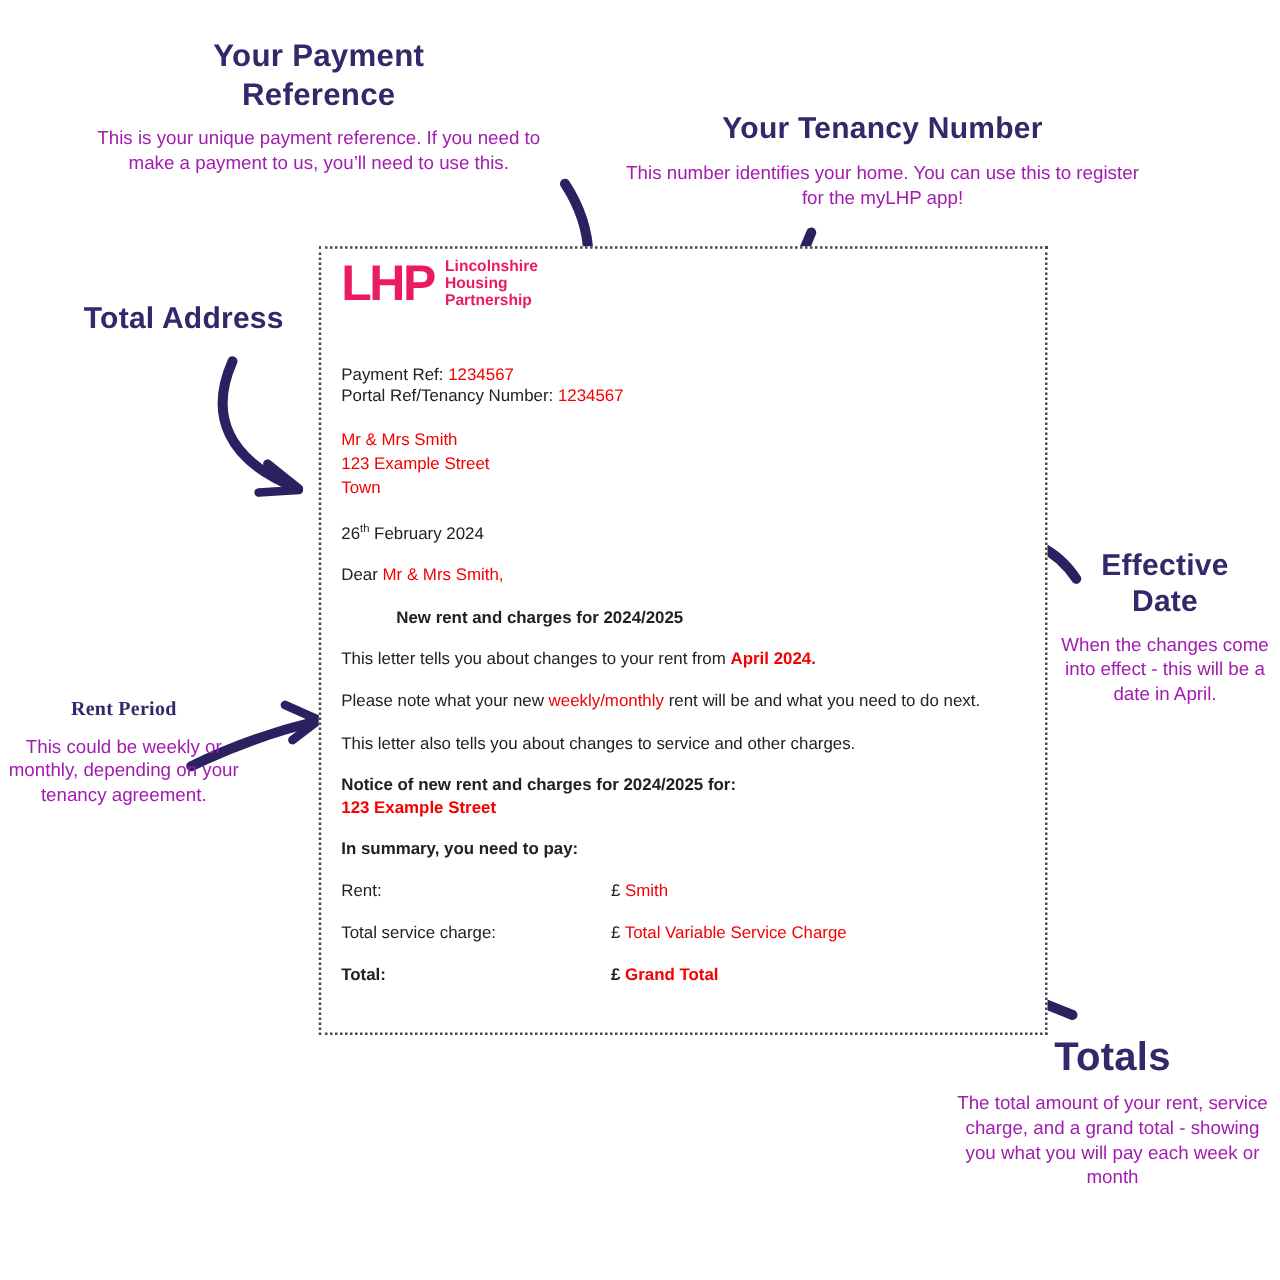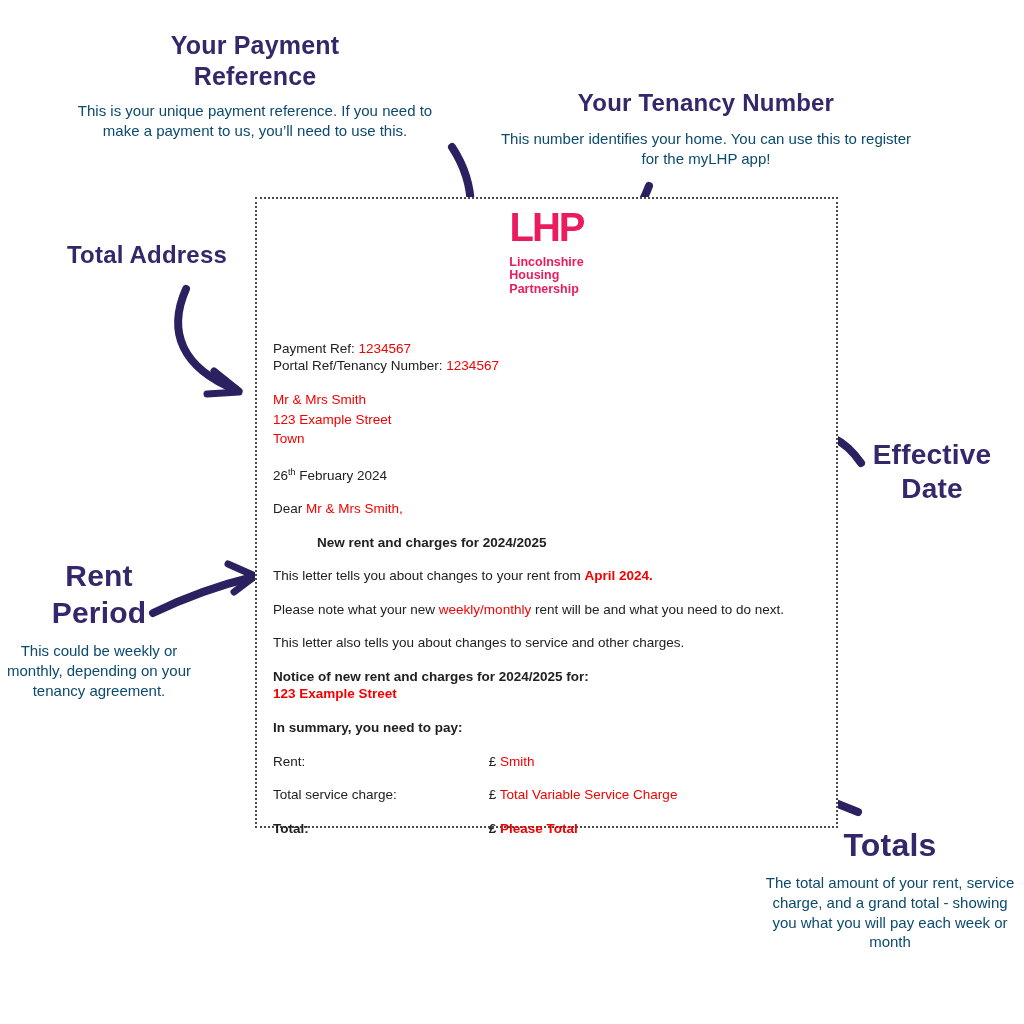--- a/index.html
+++ b/index.html
@@ -7,55 +7,55 @@
   body { font-family: "Liberation Sans", sans-serif; position: relative; }
 
   .canvas { position: absolute; inset: 0; width: 844px; height: 1024px; }
 
   
   .ann { position: absolute; text-align: center; color: #34276a; }
   .ann h2 {
     font-size: 24px; font-weight: 800; line-height: 1.22;
     color: #34276a; letter-spacing: 0.2px; margin: 0 auto 10px;
   }
-  .ann p { font-size: 15px; line-height: 1.32; color: #0c4a6e; font-weight: 500; }
+  .ann p { font-size: 15px; line-height: 1.32; color: #a21caf; font-weight: 500; }
 
   .ann-payment-ref { left: 45px; top: 30px; width: 420px; }
   .ann-payment-ref h2 { max-width: 210px; font-size: 25px; }
   .ann-payment-ref p { max-width: 370px; margin: 0 auto; }
 
   .ann-tenancy { left: 478px; top: 88px; width: 456px; }
   .ann-tenancy h2 { font-size: 24px; margin-bottom: 12px; }
   .ann-tenancy p { max-width: 420px; margin: 0 auto; }
 
   .ann-address { left: 32px; top: 240px; width: 230px; }
   .ann-address h2 { font-size: 24px; }
 
   .ann-rent-period { left: 0px; top: 558px; width: 198px; }
-  .ann-rent-period h2 { max-width: 110px; font-size: 30px; }
+  .ann-rent-period h2 { max-width: 110px; font-size: 16px; font-family: Liberation Serif, serif; }
   .ann-rent-period p { max-width: 196px; margin: 0 auto; }
 
   .ann-effective { left: 843px; top: 438px; width: 178px; }
-  .ann-effective h2 { max-width: 130px; font-size: 28px; text-align: center; }
+  .ann-effective h2 { max-width: 130px; font-size: 24px; text-align: center; }
   .ann-effective p { margin: 0 auto; }
 
   .ann-totals { left: 760px; top: 826px; width: 260px; }
   .ann-totals h2 { font-size: 32px; margin-bottom: 8px; }
   .ann-totals p { margin: 0 auto; text-align: center; }
 
   
   .letter {
     position: absolute; left: 255px; top: 197px; width: 583px; height: 631px;
     border: 2px dotted #4a4a4a; background: #ffffff;
     padding: 8px 16px 0 16px;
     font-size: 13.5px; color: #212121; line-height: 1.3;
   }
   .letter p { margin: 0 0 16px; }
 
-  .logo-row { display: flex; align-items: center; gap: 9px; margin-bottom: 44px; flex-direction: column; }
+  .logo-row { display: flex; align-items: center; gap: 9px; margin-bottom: 44px; }
   .logo-abbr {
     font-size: 40px; font-weight: 900; color: #ea1c5d;
     letter-spacing: -2px; line-height: 1;
   }
   .logo-name { display: flex; flex-direction: column; }
   .logo-name span {
     font-size: 12.5px; font-weight: 800; color: #ea1c5d; line-height: 1.06;
   }
 
   .refs { line-height: 1.28; }
@@ -130,20 +130,21 @@
     <h2>Total Address</h2>
   </section>
 
   <section class="ann ann-rent-period">
     <h2>Rent Period</h2>
     <p>This could be weekly or monthly, depending on your tenancy agreement.</p>
   </section>
 
   <section class="ann ann-effective">
     <h2>Effective Date</h2>
+    <p>When the changes come into effect - this will be a date in April.</p>
   </section>
 
   <section class="ann ann-totals">
     <h2>Totals</h2>
     <p>The total amount of your rent, service charge, and a grand total - showing you what you will pay each week or month</p>
   </section>
 
   <div class="letter">
 
     <div class="logo-row">
@@ -193,17 +194,17 @@
 
     <p class="pay-row">
       <span class="lbl">Total service charge:</span>
       <span class="cur">£</span>
       <span class="red val">Total Variable Service Charge</span>
     </p>
 
     <p class="pay-row total">
       <span class="lbl">Total:</span>
       <span class="cur">£</span>
-      <span class="red val">Please Total</span>
+      <span class="red val">Grand Total</span>
     </p>
 
   </div>
 </div>
 
 </body></html>

